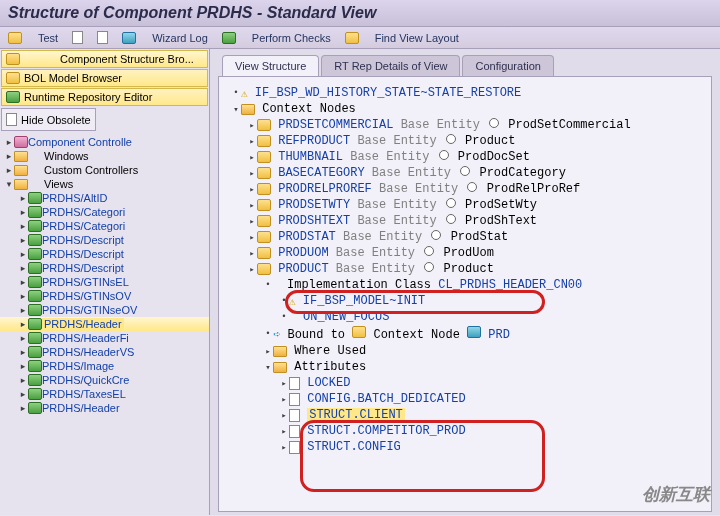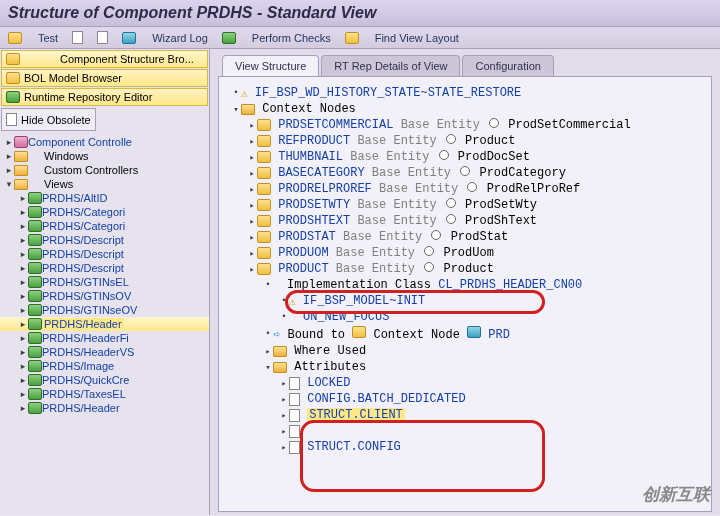--- a/index.html
+++ b/index.html
@@ -231,21 +231,21 @@
           <span class="expander">•</span>
           <span style="display:inline-block;width:14px"></span>
           <span><span class="link">ON_NEW_FOCUS</span></span>
         </div>
         <div class="ctree-item indent2"><span class="expander">•</span><span style="color:#0080c0">➪</span>&nbsp;<span><span class="black">Bound to </span><span class="node-ico ico-yellow"></span> <span class="black">Context Node</span> <span class="node-ico ico-cyan"></span>&nbsp;<span class="link">PRD</span></span></div>
         <div class="ctree-item indent2"><span class="expander">▸</span><span class="folder-icon"></span>&nbsp;<span><span class="black">Where Used</span></span></div>
         <div class="ctree-item indent2"><span class="expander">▾</span><span class="folder-icon"></span>&nbsp;<span><span class="black">Attributes</span></span></div>
         <div class="ctree-item indent3"><span class="expander">▸</span><span class="ico-doc"></span>&nbsp;<span><span class="link">LOCKED</span></span></div>
         <div class="ctree-item indent3"><span class="expander">▸</span><span class="ico-doc"></span>&nbsp;<span><span class="link">CONFIG.BATCH_DEDICATED</span></span></div>
         <div class="ctree-item indent3"><span class="expander">▸</span><span class="ico-doc"></span>&nbsp;<span><span class="link"><span class="hl-attr">STRUCT.CLIENT</span></span></span></div>
-        <div class="ctree-item indent3"><span class="expander">▸</span><span class="ico-doc"></span>&nbsp;</div>
+        <div class="ctree-item indent3"><span class="expander">▸</span><span class="ico-doc"></span>&nbsp;<span><span class="link">STRUCT.COMPETITOR_PROD</span></span></div>
         <div class="ctree-item indent3"><span class="expander">▸</span><span class="ico-doc"></span>&nbsp;<span><span class="link">STRUCT.CONFIG</span></span></div>
       </div>
   </div>
 </div>
 
 <div class="red-oval oval1"></div>
 <div class="red-oval oval2"></div>
 <div class="watermark">创新互联</div>
 
 </body></html>

